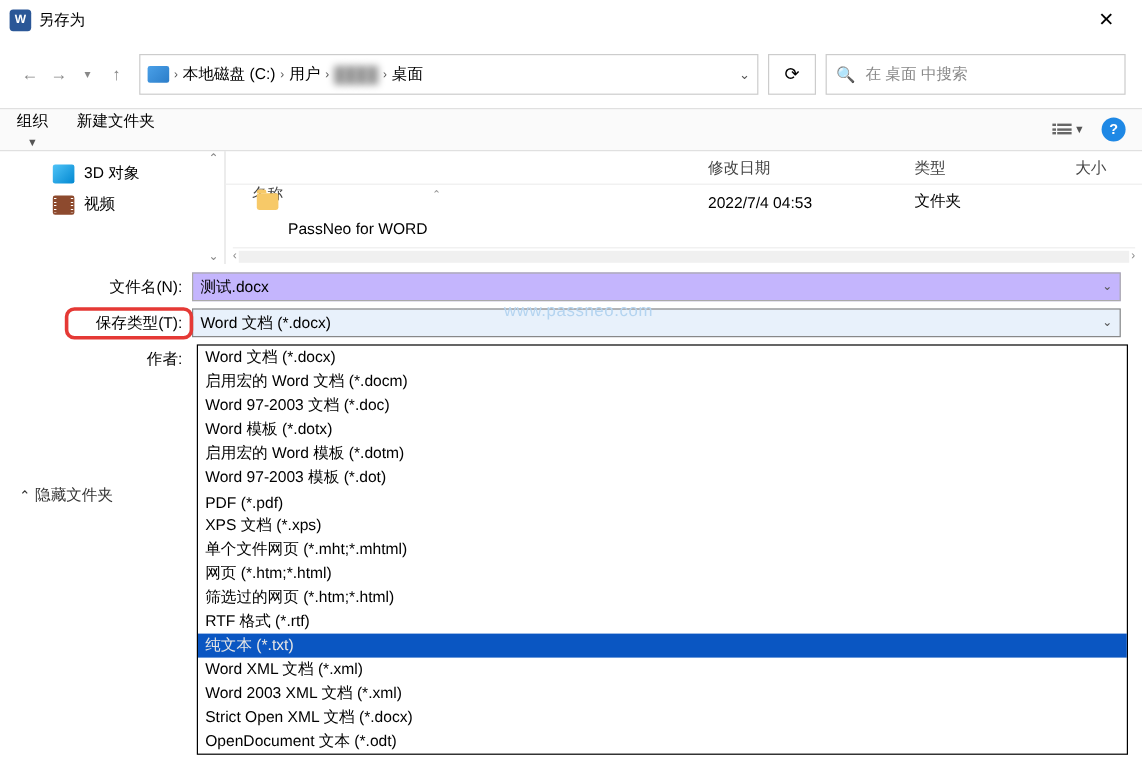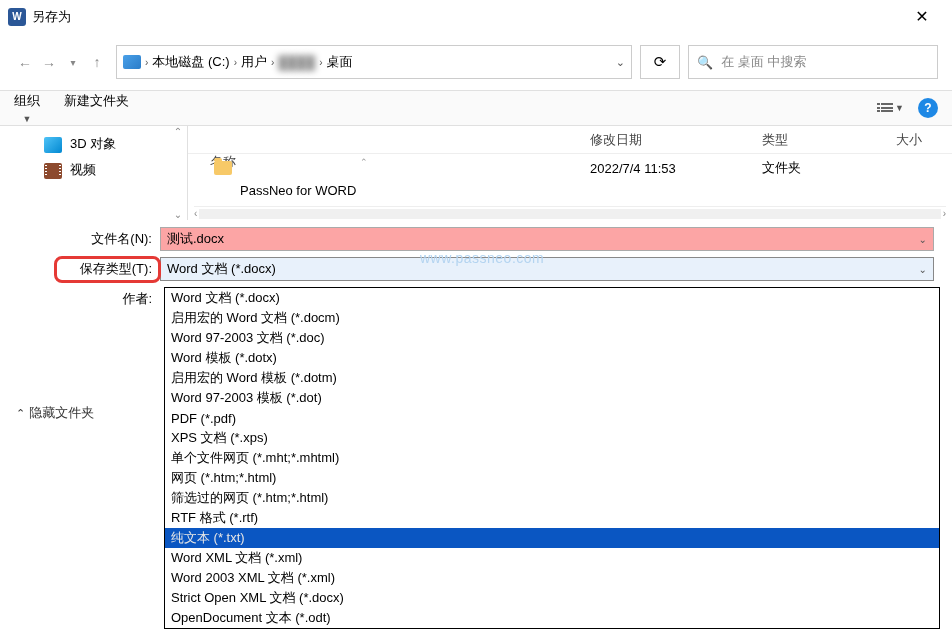--- a/index.html
+++ b/index.html
@@ -52,21 +52,21 @@
 .sort-arr{font-size:9px;color:#999;}
 .file-row { display: flex; height: 28px; align-items: center; }
 .file-row .folder-icon { width: 18px; height: 14px; background: #f7c968; border-radius: 2px; margin: 0 8px 0 26px; position:relative; }
 .file-row .folder-icon::before{content:"";position:absolute;top:-3px;left:0;width:8px;height:3px;background:#f7c968;border-radius:2px 2px 0 0}
 .files .hscroll{position:absolute;left:6px;right:6px;bottom:0;height:14px;display:flex;align-items:center;justify-content:space-between;color:#888;font-size:10px;border-top:1px solid #eee}
 .files .hscroll .track{flex:1;height:10px;background:#f0f0f0;margin:0 2px}
 
 .fields { padding: 4px 18px 2px 18px; font-size: 13px; }
 .field-row { display: flex; align-items: center; height: 30px; gap: 8px; }
 .field-label { width: 134px; text-align: right; }
-.field-input { flex: 1; border: 1px solid #aaa; height: 24px; padding: 0 6px; display: flex; align-items: center; background: #fca5a5; position: relative; }
+.field-input { flex: 1; border: 1px solid #aaa; height: 24px; padding: 0 6px; display: flex; align-items: center; background: #c4b5fd; position: relative; }
 .field-input.combo { background: #e8f1fb; border-color: #888; }
 .field-input .caret { margin-left: auto; font-size: 10px; color: #555; }
 .author-row{display:flex;align-items:center;height:30px;gap:8px}
 .author-row .field-label{width:134px;text-align:right}
 
 .red-box { position: absolute; border: 3px solid #e53935; border-radius: 8px; pointer-events: none; }
 #red1 { left: 54px; top: 256px; width: 107px; height: 27px; }
 
 .watermark { position: absolute; left: 420px; top: 250px; color: #b4d4f0; font-size: 14px; letter-spacing: .5px; pointer-events:none;text-align:right; }
 
@@ -160,21 +160,21 @@
           <span>名称</span>
           <span class="sort-arr" style="margin-left:120px">⌃</span>
         </span>
       <span class="col-date">修改日期</span>
       <span class="col-type">类型</span>
       <span class="col-size">大小</span>
     </div>
     <div class="file-row">
       <span class="folder-icon"></span>
       <span class="col-name" style="padding-left:0">PassNeo for WORD</span>
-      <span class="col-date">2022/7/4 11:53</span>
+      <span class="col-date">2022/7/4 04:53</span>
       <span class="col-type">文件夹</span>
       <span class="col-size"></span>
     </div>
     <div class="hscroll">
         <span>‹</span>
         <span class="track"></span>
         <span>›</span>
       </div>
   </div>
 </div>

